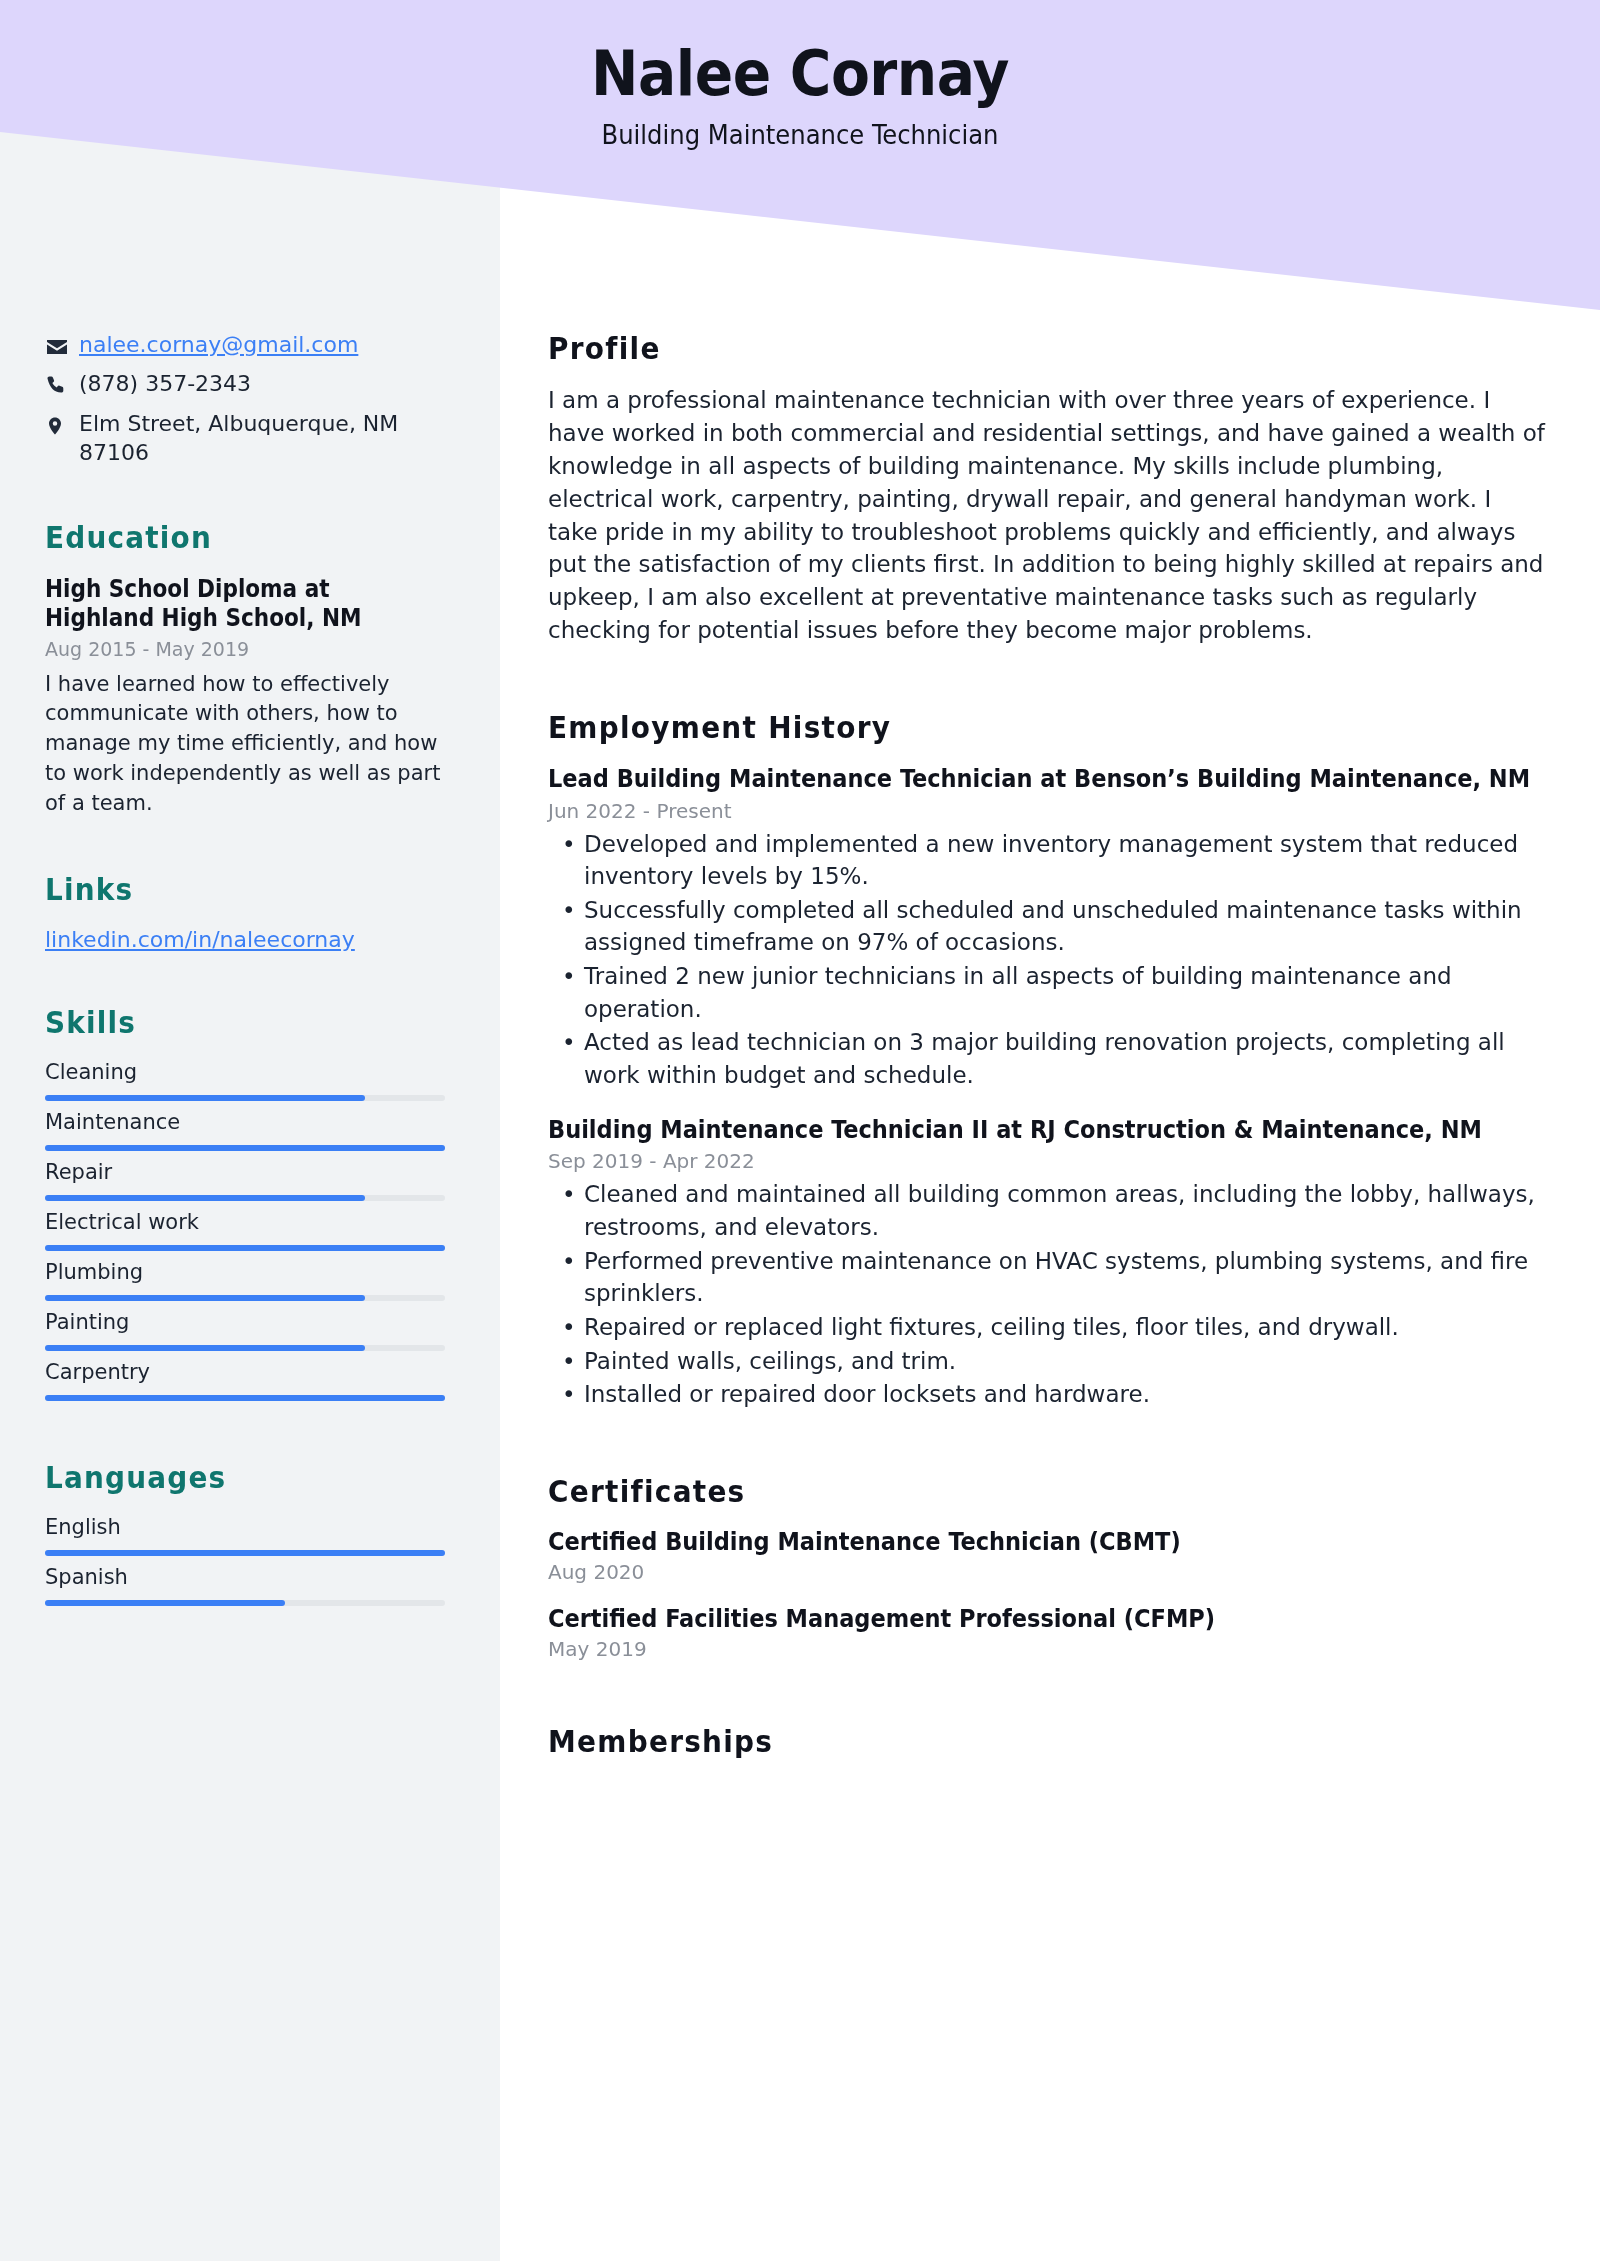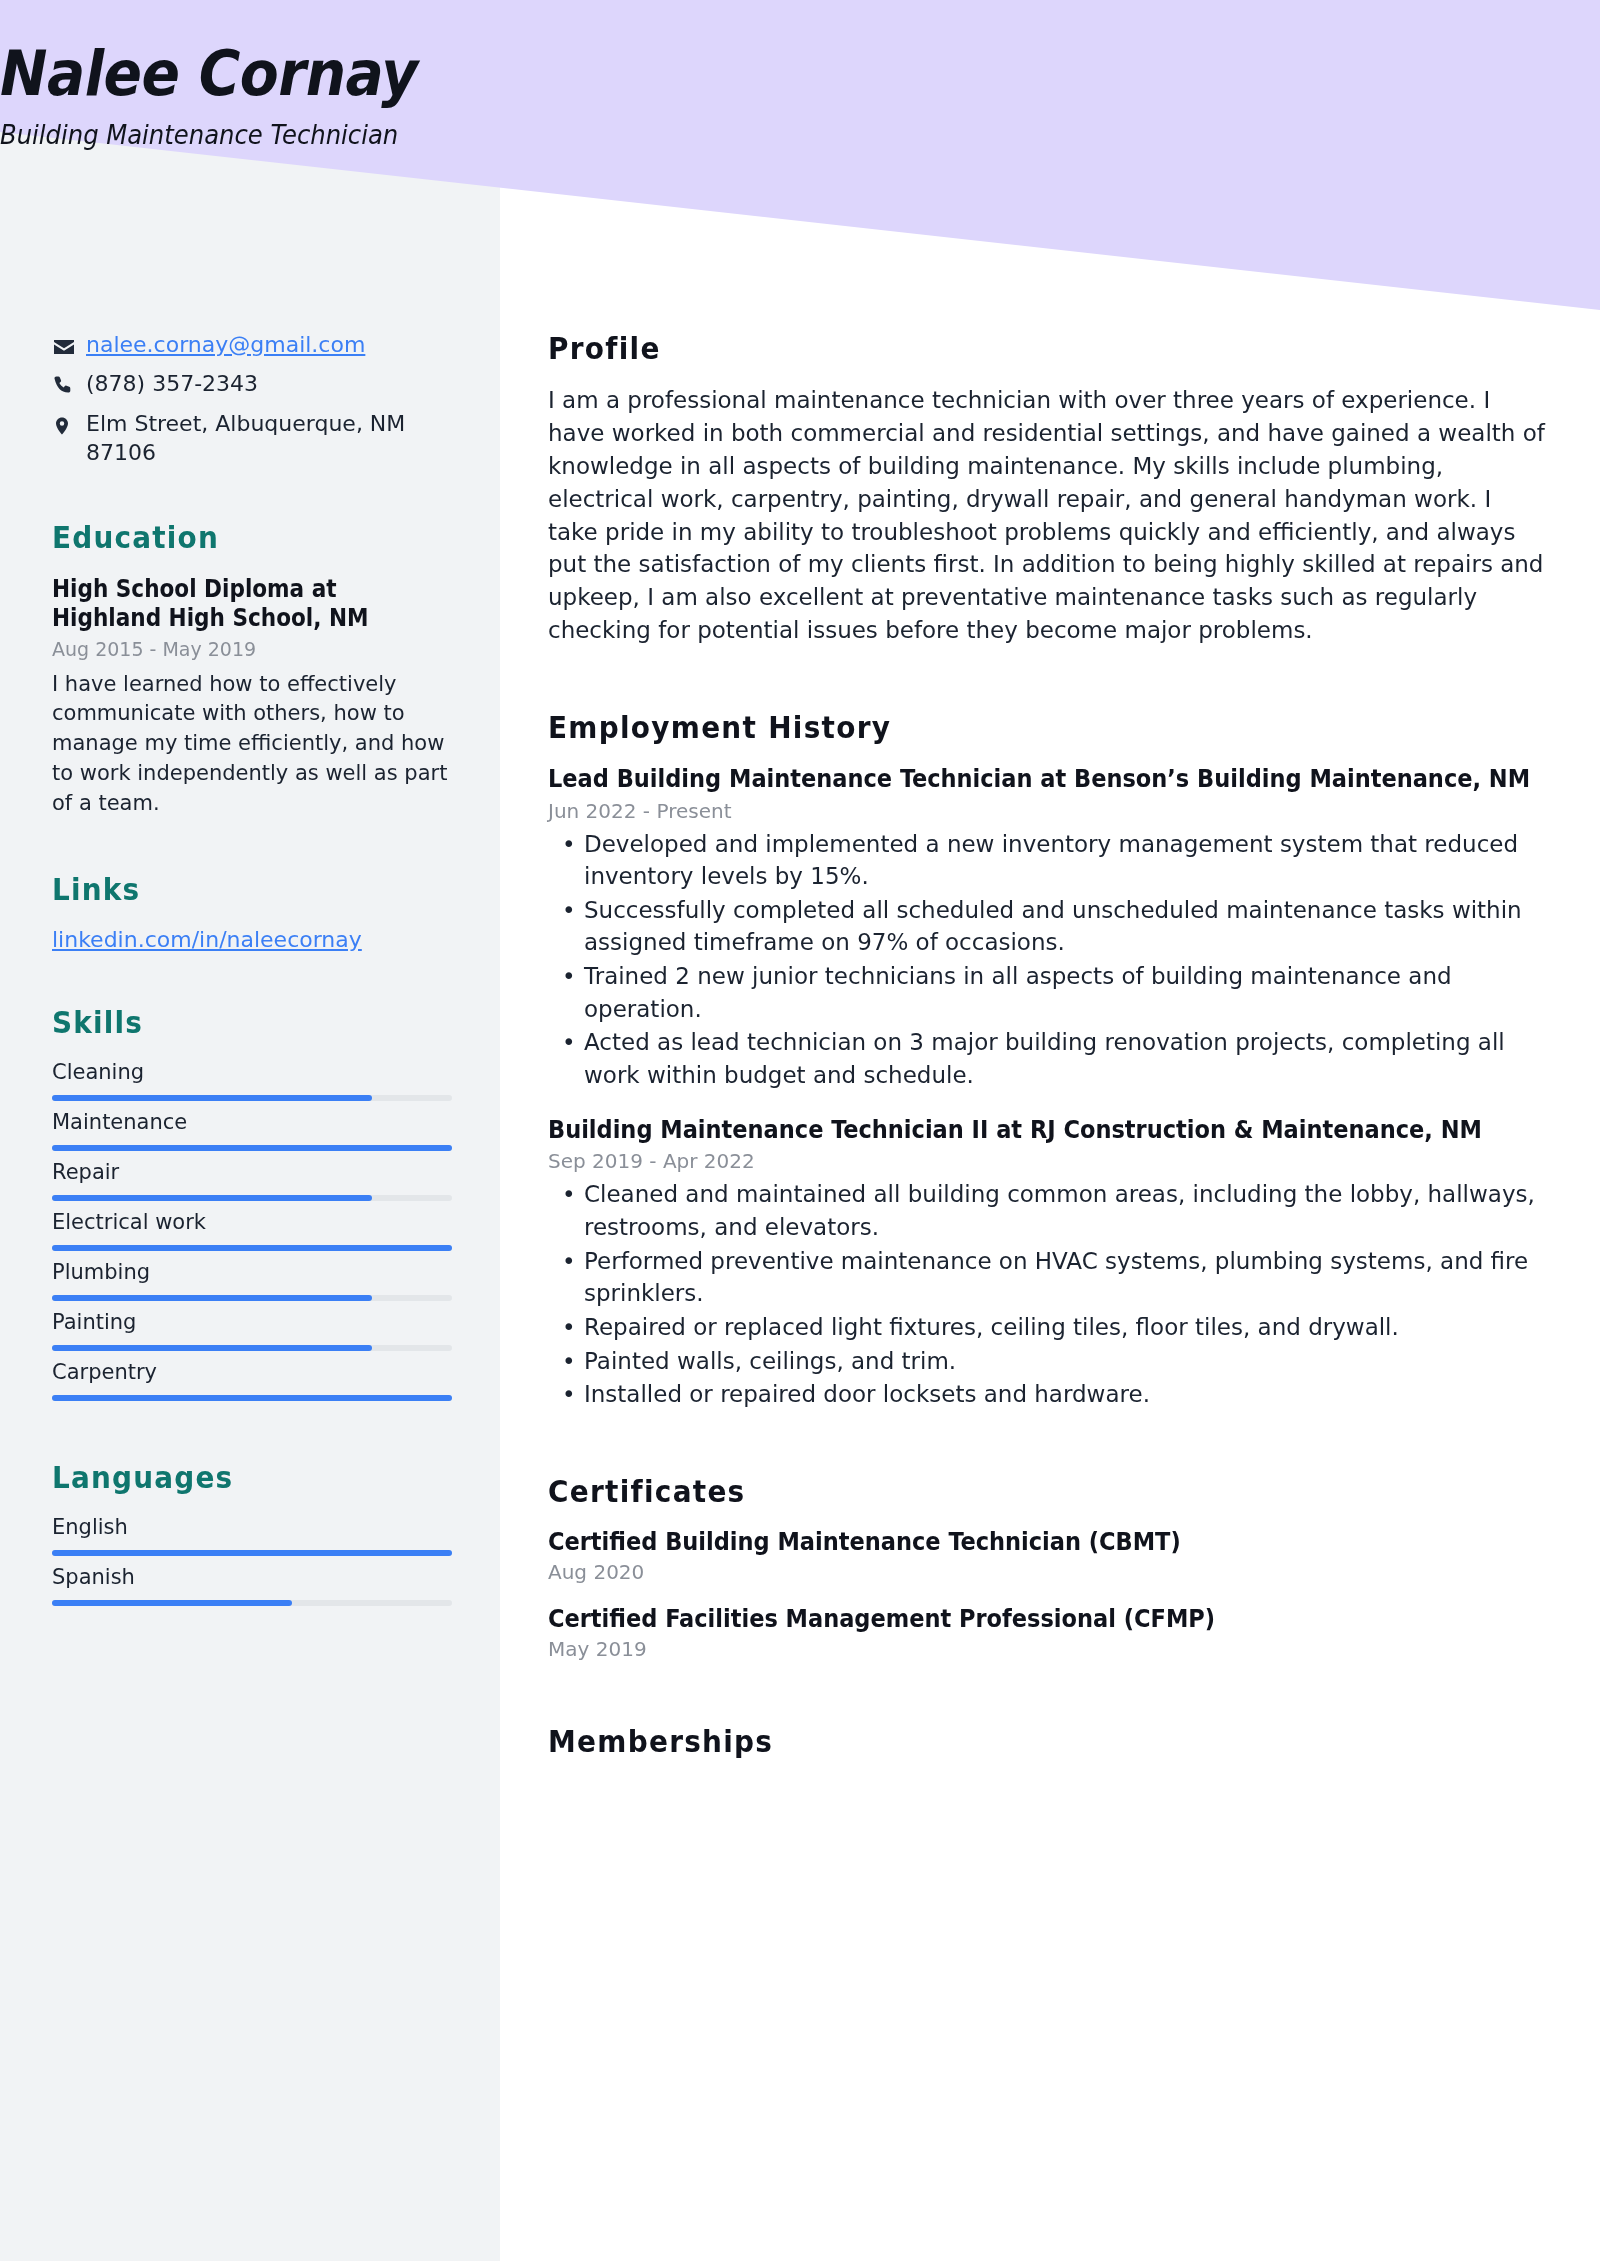--- a/index.html
+++ b/index.html
@@ -14,39 +14,39 @@
 
   
   #banner {
     position:absolute; top:0; left:0; width:1600px; height:330px;
     background:#ddd6fc;
     clip-path: polygon(0 0, 1600px 0, 1600px 310px, 0 132px);
     z-index:3;
   }
   #header-text {
     position:absolute; top:0; left:0; width:1600px; height:200px;
-    z-index:4; text-align:left;font-style:italic;
+    z-index:4; text-align:center;
   }
   #name {
     font-family:"DejaVu Sans Condensed","Liberation Sans", sans-serif;
     font-size:63px; font-weight:700; letter-spacing:-0.5px;
     color:#10131c; line-height:1.0; padding-top:42px;
   }
   #job-title {
     font-family:"DejaVu Sans Condensed","Liberation Sans", sans-serif;
     font-size:27px; font-weight:400; color:#10131c;
     line-height:1.0; padding-top:16px;
   }
 
   
   #sidebar {
     position:absolute; top:0; left:0; width:500px; height:2261px;
     background:#f1f3f5; z-index:1;
   }
-  #sidebar-inner { position:absolute; top:330px; left:52px; width:400px; z-index:5; }
+  #sidebar-inner { position:absolute; top:330px; left:45px; width:400px; z-index:5; }
 
   .contact-row { display:flex; align-items:flex-start; margin-bottom:10px; }
   .contact-icon {
     width:34px; flex:0 0 34px; padding-top:5px;
     display:flex; justify-content:flex-start; color:#222b3a;
   }
   .contact-text { font-size:22px; line-height:1.33; color:#1b2330; }
   .contact-text.link { color:#3b7ff5; text-decoration:underline; }
 
   .side-h2 {

